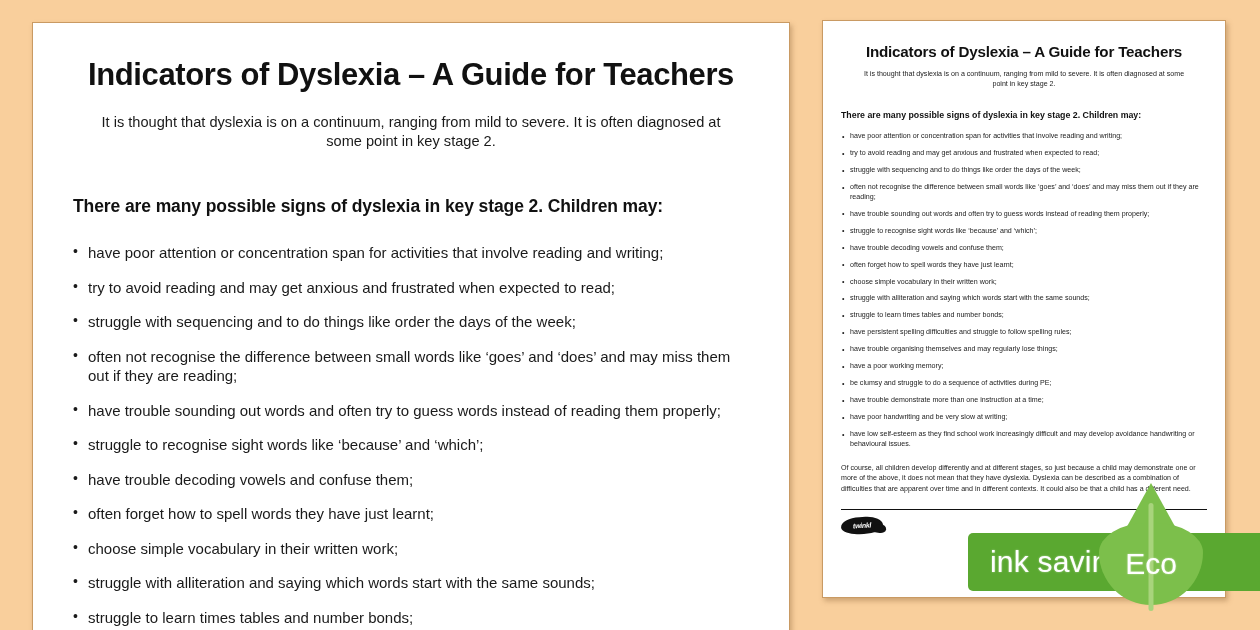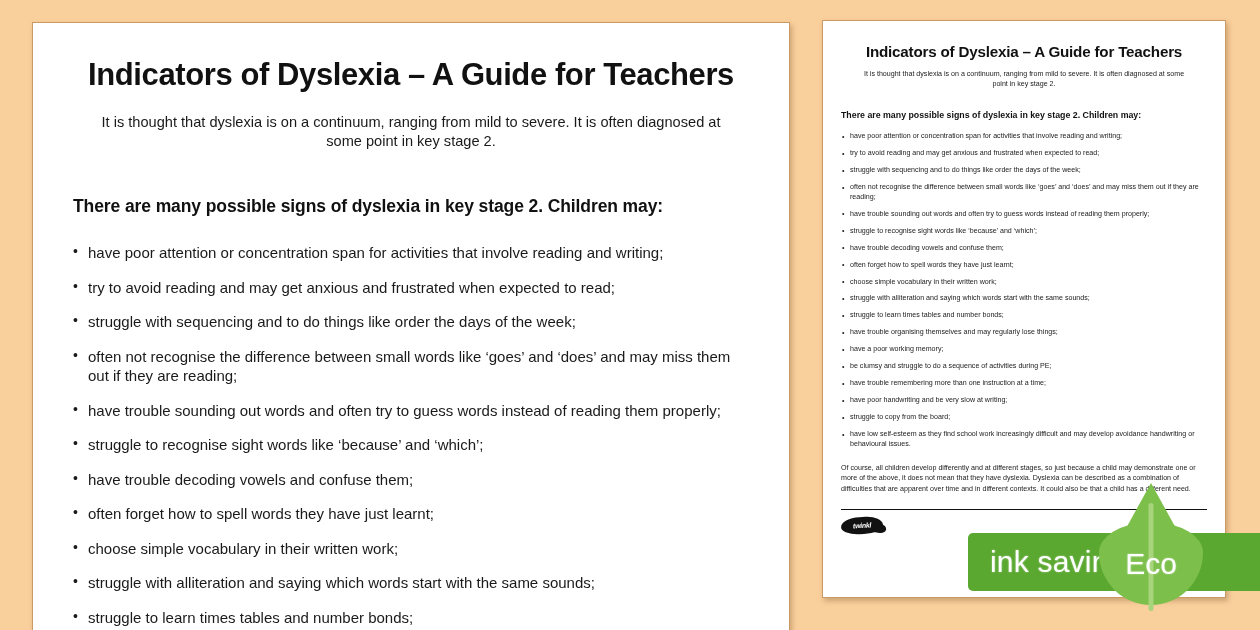--- a/index.html
+++ b/index.html
@@ -314,26 +314,26 @@
     <li class="bullet-item">try to avoid reading and may get anxious and frustrated when expected to read;</li>
     <li class="bullet-item">struggle with sequencing and to do things like order the days of the week;</li>
     <li class="bullet-item">often not recognise the difference between small words like ‘goes’ and ‘does’ and may miss them out if they are reading;</li>
     <li class="bullet-item">have trouble sounding out words and often try to guess words instead of reading them properly;</li>
     <li class="bullet-item">struggle to recognise sight words like ‘because’ and ‘which’;</li>
     <li class="bullet-item">have trouble decoding vowels and confuse them;</li>
     <li class="bullet-item">often forget how to spell words they have just learnt;</li>
     <li class="bullet-item">choose simple vocabulary in their written work;</li>
     <li class="bullet-item">struggle with alliteration and saying which words start with the same sounds;</li>
     <li class="bullet-item">struggle to learn times tables and number bonds;</li>
+    <li class="bullet-item">have persistent spelling difficulties and struggle to follow spelling rules;</li>
     <li class="bullet-item">have trouble organising themselves and may regularly lose things;</li>
     <li class="bullet-item">have a poor working memory;</li>
     <li class="bullet-item">be clumsy and struggle to do a sequence of activities during PE;</li>
-    <li class="bullet-item">have trouble remembering more than one instruction at a time;</li>
+    <li class="bullet-item">have trouble demonstrate more than one instruction at a time;</li>
     <li class="bullet-item">have poor handwriting and be very slow at writing;</li>
-    <li class="bullet-item">struggle to copy from the board;</li>
     <li class="bullet-item">have low self-esteem as they find school work increasingly difficult and may develop avoidance handwriting or behavioural issues.</li>
   </ul>
   <p class="closing-para">Of course, all children develop differently and at different stages, so just because a child may demonstrate one or more of the above, it does not mean that they have dyslexia. Dyslexia can be described as a combination of difficulties that are apparent over time and in different contexts. It could also be that a child has a different need.</p>
   <div class="rule"></div>
   <div class="brand-row">
     <div class="twinkl-logo">
       <div class="blob"></div>
       <div class="wordmark">twinkl</div>
     </div>
   </div>

